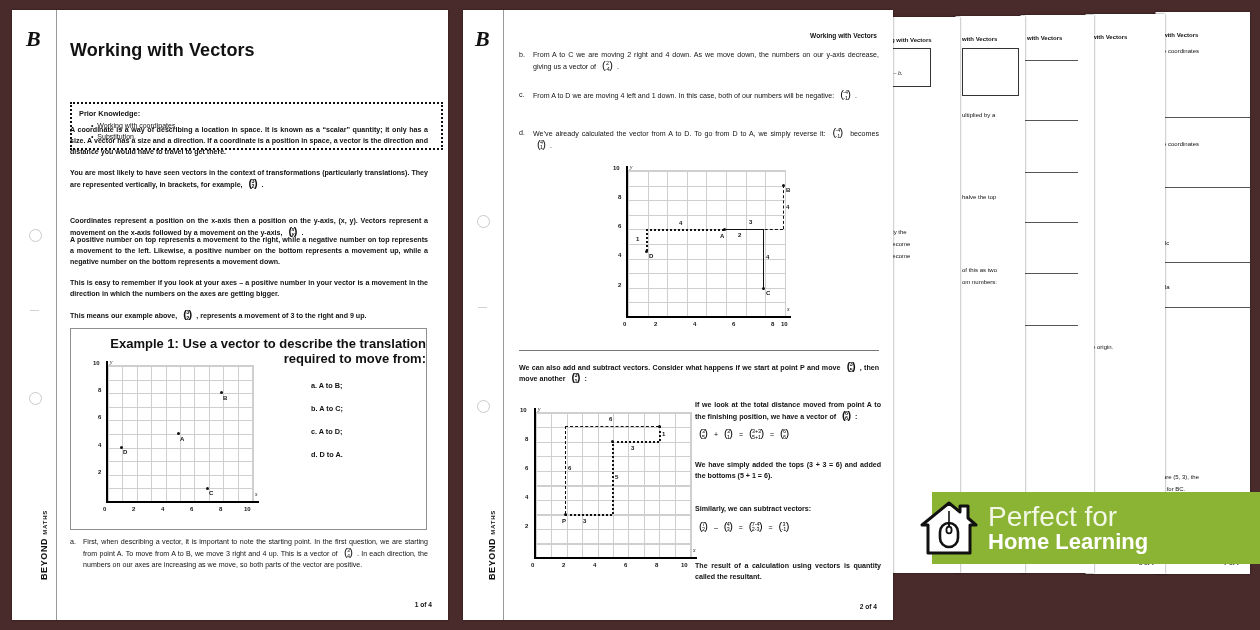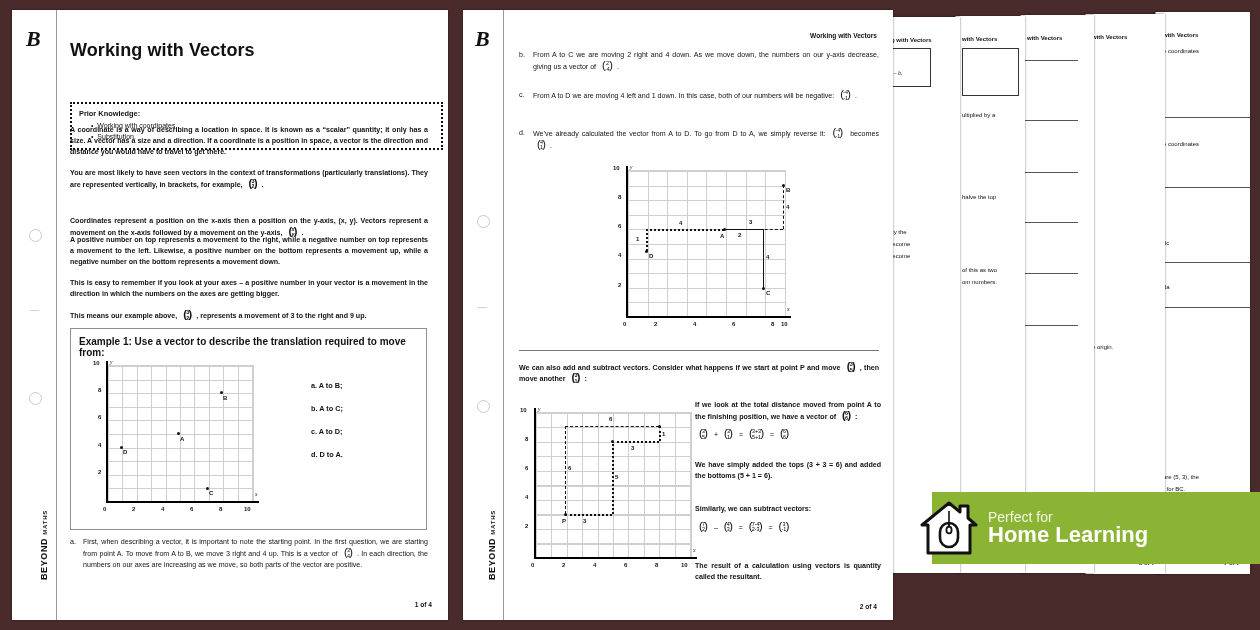--- a/index.html
+++ b/index.html
@@ -43,21 +43,21 @@
   .p-title{font-size:18px;font-weight:bold;color:#111;letter-spacing:.1px;}
   .pk-box{
     border:2px dotted #111;padding:5px 7px 6px 7px;
   }
   .pk-title{font-size:7.4px;font-weight:bold;color:#111;margin-bottom:3px;}
   .pk-li{font-size:7px;color:#111;margin-left:12px;line-height:1.5;}
   .para{font-size:7.1px;line-height:1.52;color:#111;text-align:justify;font-weight:bold;}
   .hdr-right{font-size:6.6px;font-weight:bold;color:#111;text-align:right;}
   .footer-pg{font-size:6.6px;font-weight:bold;color:#111;text-align:right;}
   .ex-box{border:1px solid #8e8e8e;}
-  .ex-title{font-size:10px;font-weight:bold;color:#111;}
+  .ex-title{font-size:13px;font-weight:bold;color:#111;text-align:right;}
   .qlist div{font-size:7.3px;font-weight:bold;color:#111;margin-bottom:14px;}
   .num-item{font-size:7.1px;line-height:1.55;color:#111;text-align:justify;}
   .hr-rule{height:1px;background:#777;width:100%;}
 
   
   .vec{display:inline-block;vertical-align:middle;position:relative;
        font-size:5.4px;line-height:1.05;text-align:center;padding:0 2px;}
   .vec .br{position:absolute;top:-1px;bottom:-1px;font-size:11px;line-height:10px;}
   .vec .bl{left:-1px;} .vec .brr{right:-1px;}
   .vecwrap{display:inline-block;position:relative;padding:0 5px;}
@@ -86,21 +86,21 @@
   .stub-txt{font-size:6px;color:#111;white-space:nowrap;}
   .stub-line{position:absolute;height:1px;background:#555;}
   .stub-box{position:absolute;border:1px solid #333;background:#fff;}
   .stub-pg{position:absolute;font-size:6.2px;font-weight:bold;color:#111;}
 
   
   .badge{
     position:absolute;background:#8cb434;display:flex;align-items:center;
   }
   .badge-txt{color:#fff;line-height:1.0;margin-left:6px;}
-  .badge-txt .l1{font-size:14px;font-weight:normal;color:#f2f7e6;}
+  .badge-txt .l1{font-size:28px;font-weight:normal;color:#f2f7e6;}
   .badge-txt .l2{font-size:22px;font-weight:bold;color:#ffffff;}
   .badge-icon{position:relative;width:66px;height:62px;flex:0 0 66px;}
 </style>
 </head>
 <body style="background: rgb(74, 43, 44);">
 
 <div class="stage">
 
   <div class="sheet" style="left:1155px;top:12px;width:95px;height:562px;">
     <div class="spine"></div>

